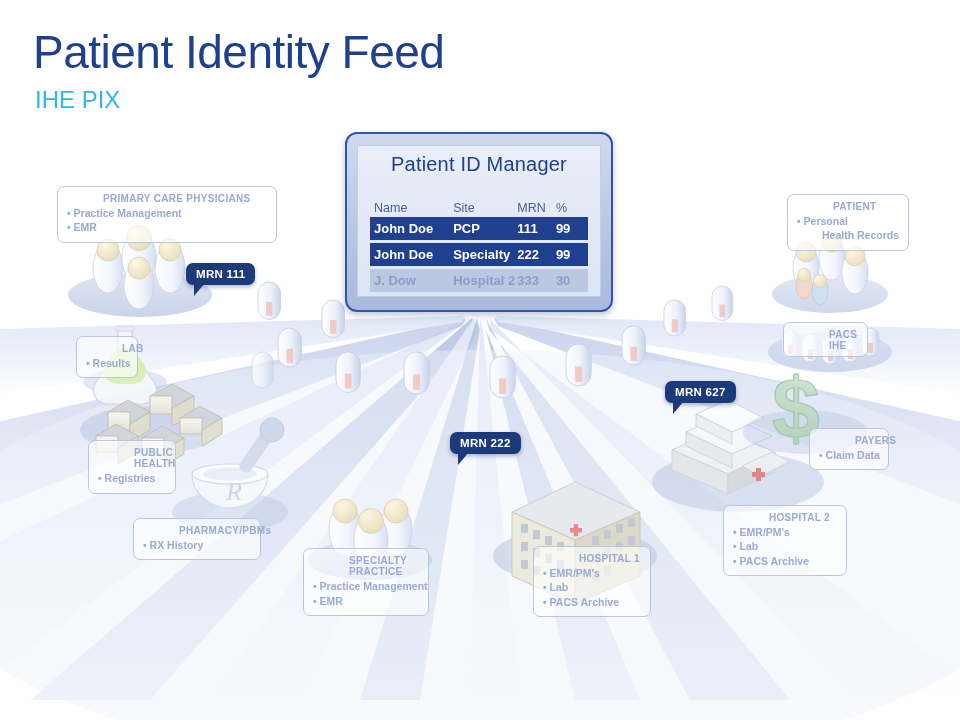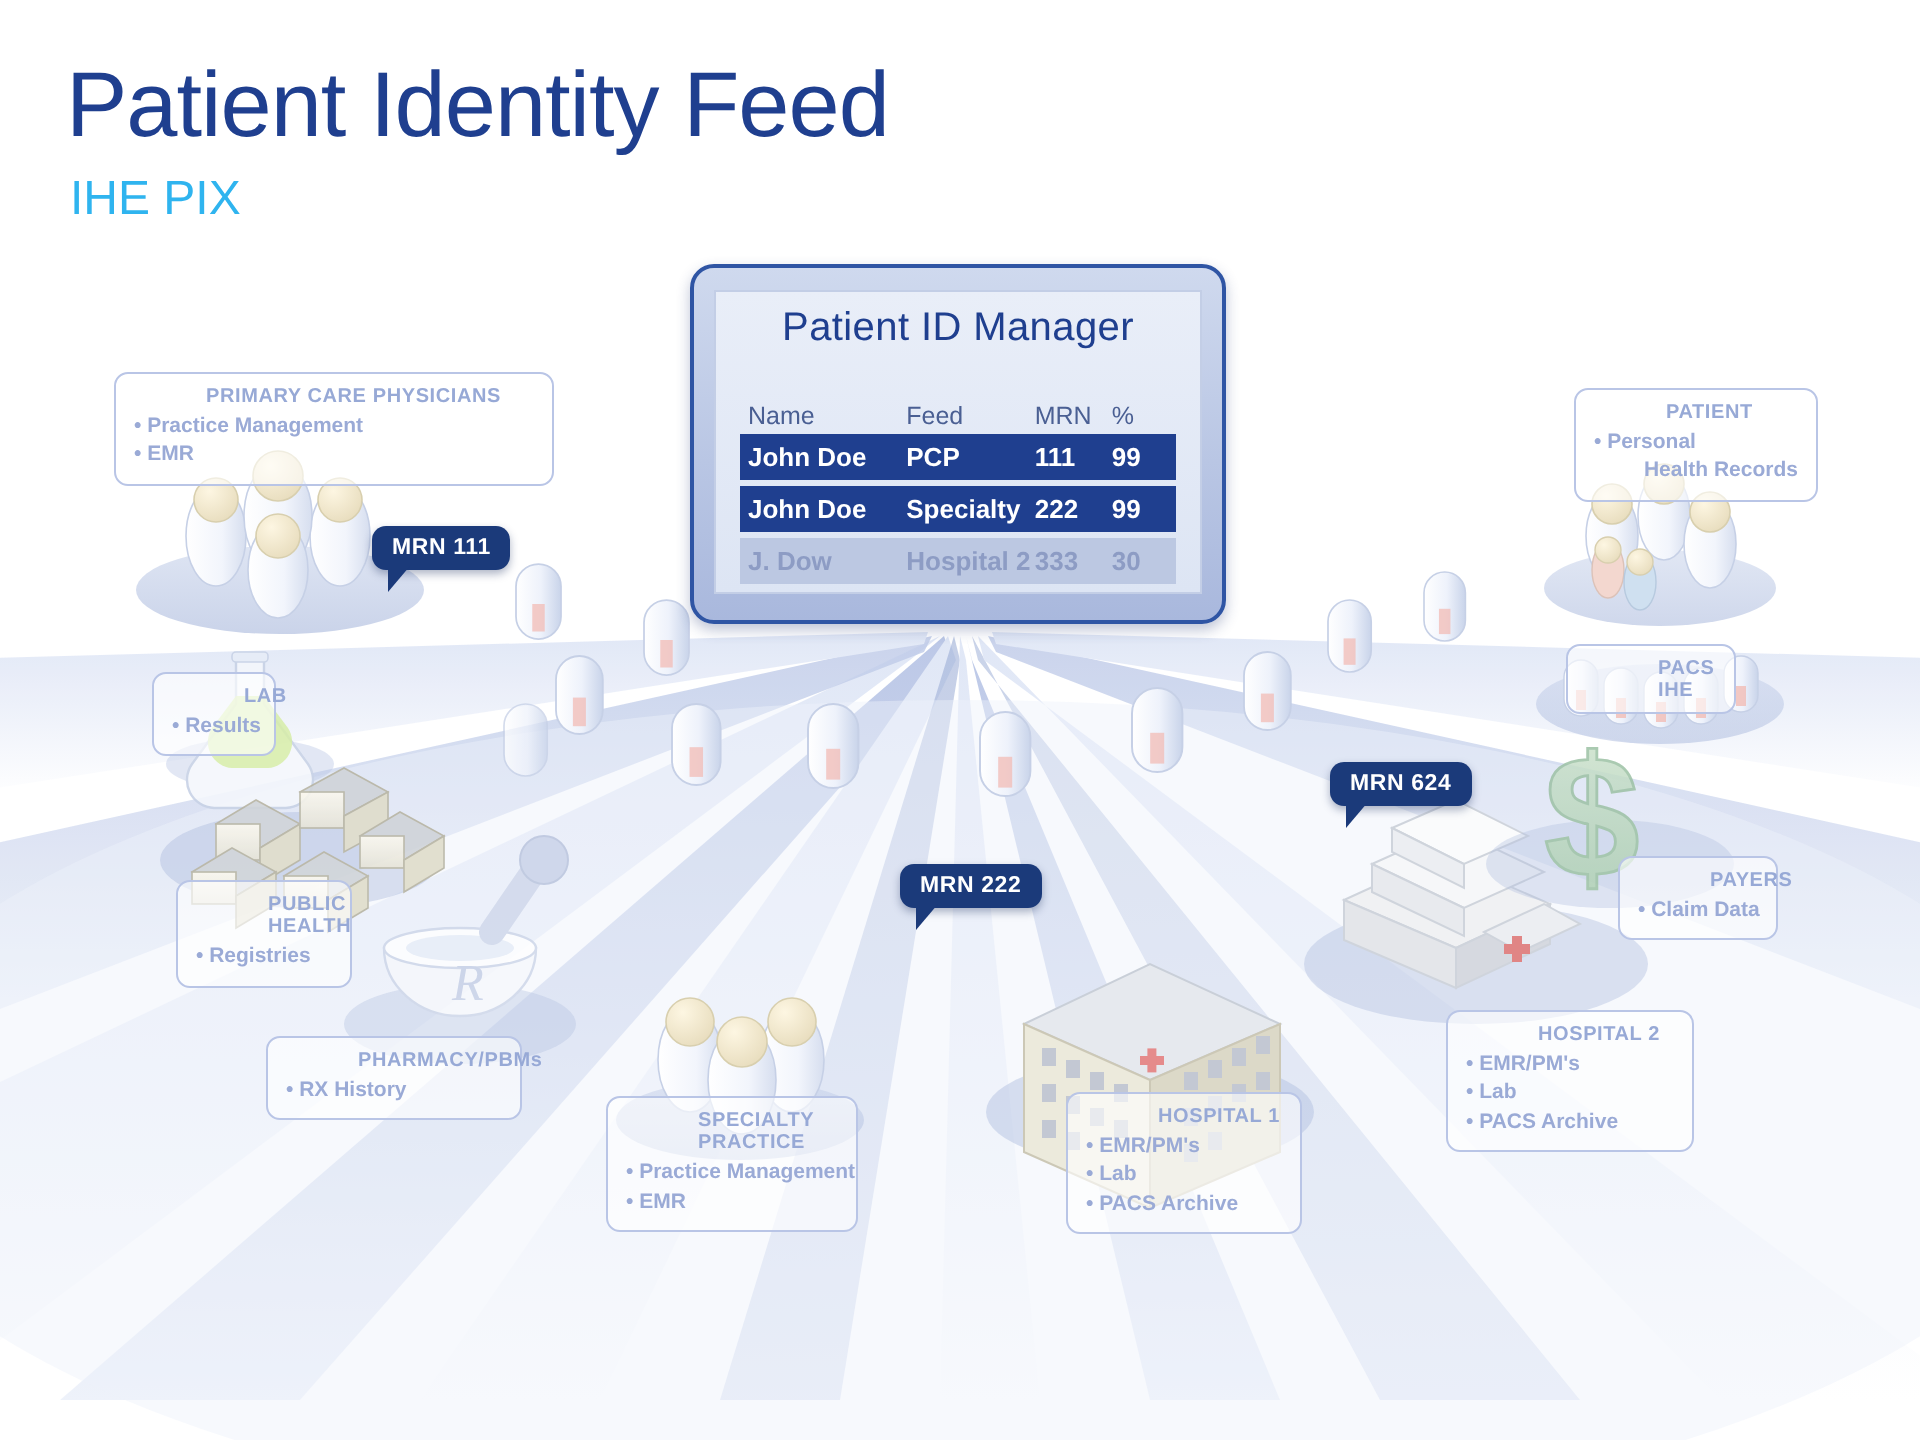--- a/index.html
+++ b/index.html
@@ -364,21 +364,21 @@
   <div class="title">Patient Identity Feed</div>
   <div class="subtitle">IHE PIX</div>
 
   <div class="panel">
     <div class="panel-screen">
       <div class="panel-title">Patient ID Manager</div>
       <table class="pidm">
         <thead>
           <tr>
             <th class="c-name">Name</th>
-            <th class="c-site">Feed</th>
+            <th class="c-site">Site</th>
             <th class="c-mrn">MRN</th>
             <th class="c-pct">%</th>
           </tr>
         </thead>
         <tbody>
           <tr class="row-hl">
             <td class="c-name">John Doe</td>
             <td class="c-site">PCP</td>
             <td class="c-mrn">111</td>
             <td class="c-pct">99</td>
@@ -466,17 +466,17 @@
     <span>MRN 111</span>
     <span class="tail"></span>
   </div>
 
   <div class="mrn" style="left:450px;top:432px;">
     <span>MRN 222</span>
     <span class="tail"></span>
   </div>
 
   <div class="mrn" style="left:665px;top:381px;">
-    <span>MRN 624</span>
+    <span>MRN 627</span>
     <span class="tail"></span>
   </div>
 
 </div>
 
 </body></html>

